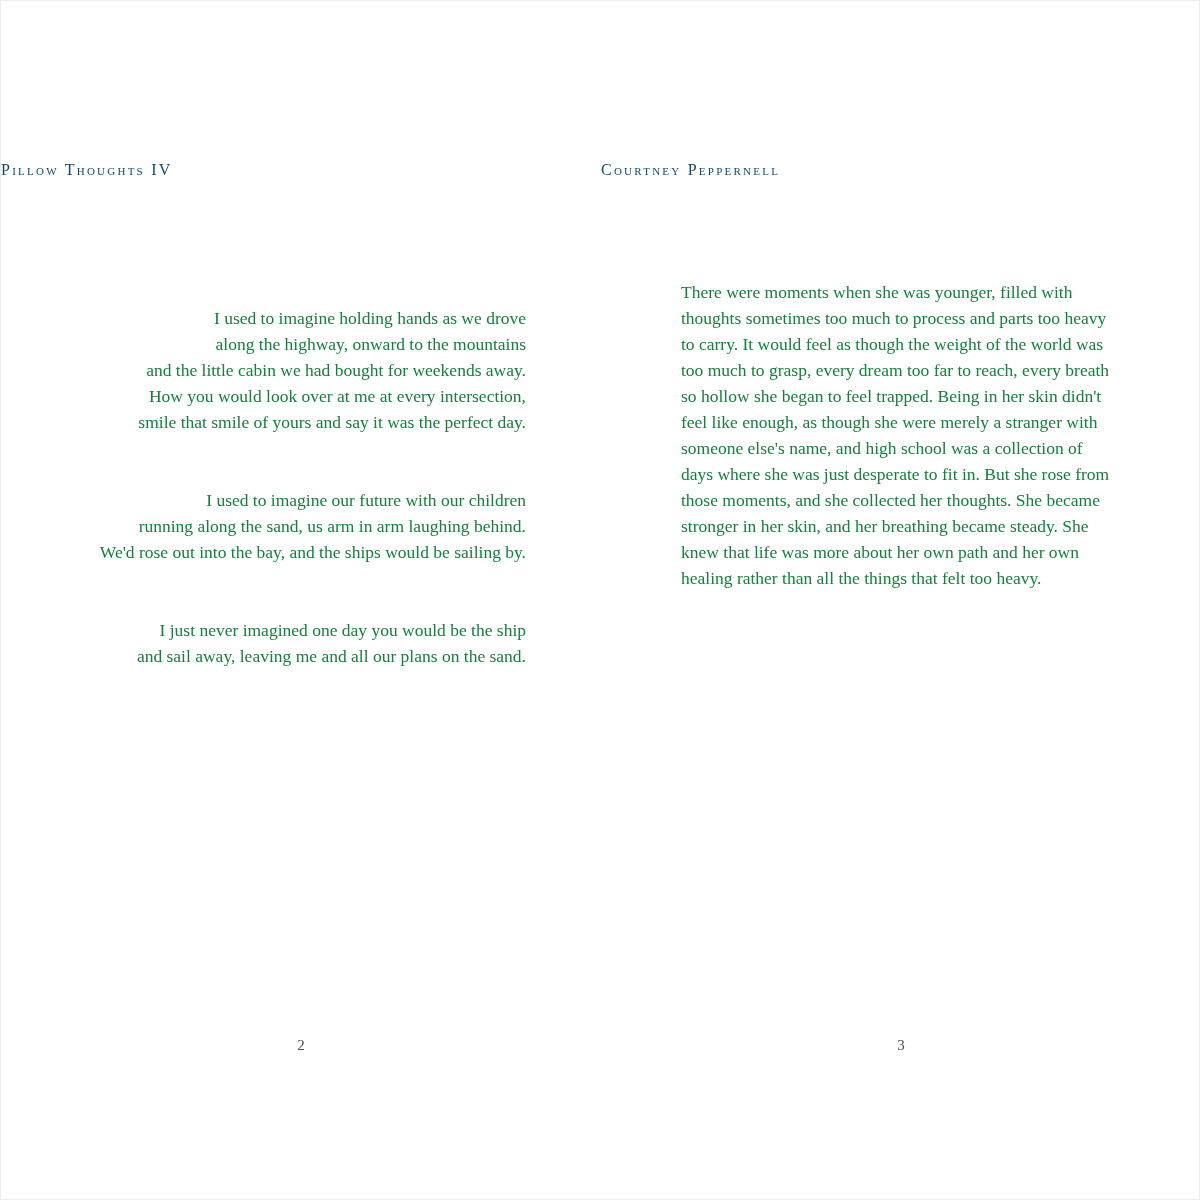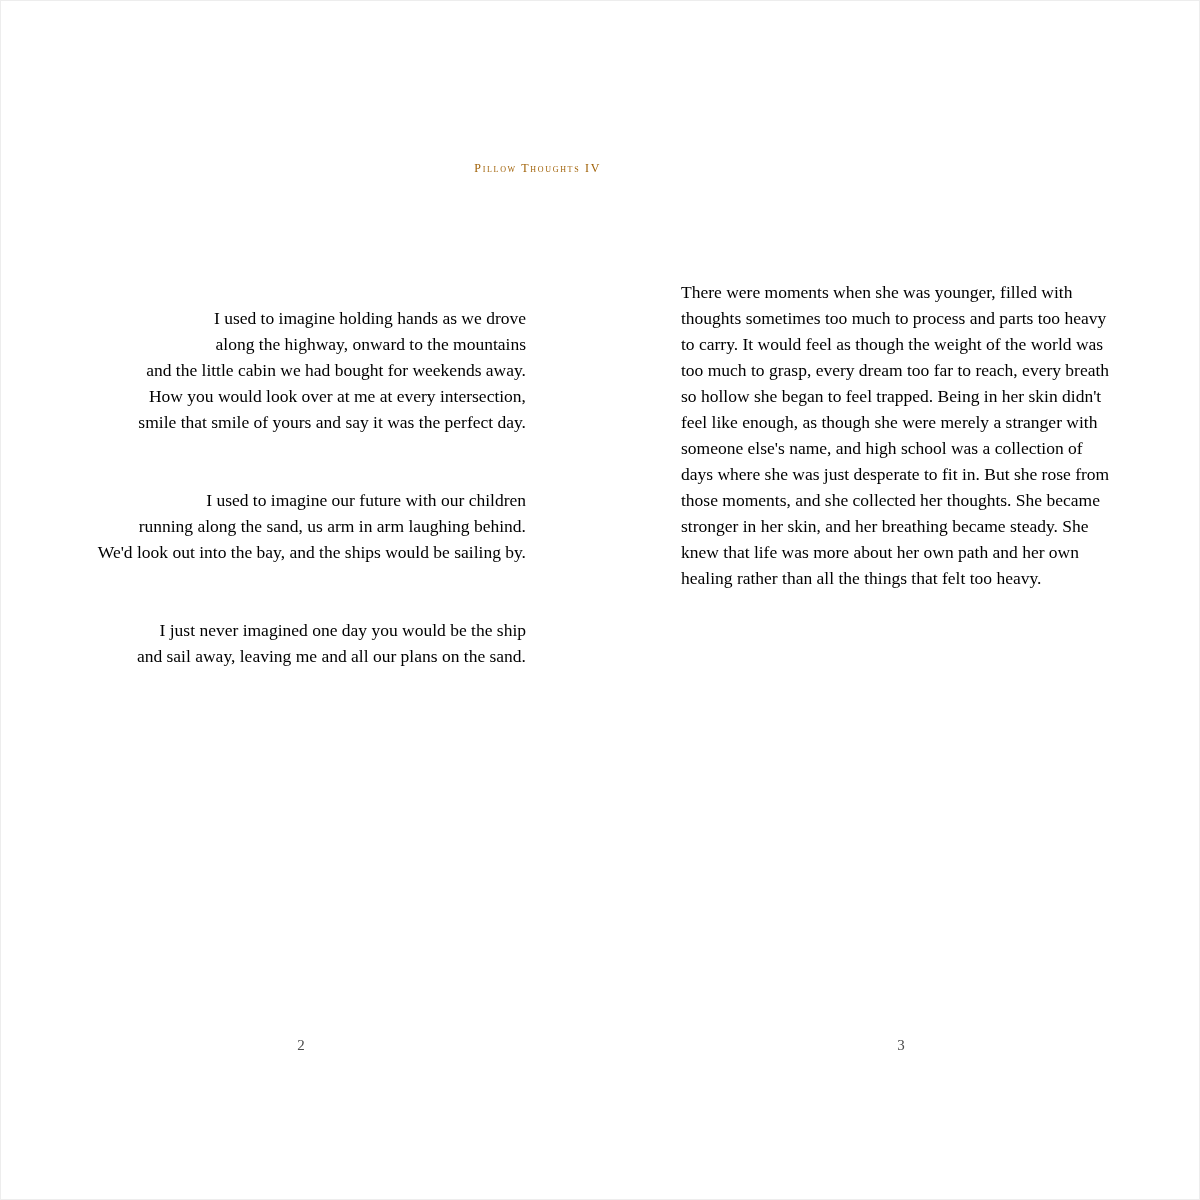--- a/index.html
+++ b/index.html
@@ -15,36 +15,36 @@
     box-sizing: border-box;
     border: 1px solid #ededed;
     font-family: "Liberation Serif", "DejaVu Serif", serif;
     color: #2e2e2e;
     overflow: hidden;
   }
   .running-head {
     position: absolute;
     top: 160px;
     width: 600px;
-    text-align: right;
+    text-align: left;
     font-variant: small-caps;
     letter-spacing: 0.14em;
-    font-size: 12px;
-    color: #a16207;
+    font-size: 16px;
+    color: #0c4a6e;
   }
   .running-head.left { left: 0; }
   .running-head.right { left: 600px; }
 
   .text-block {
     position: absolute;
     top: 278px;
     width: 445px;
     font-size: 17.5px;
     line-height: 26px;
-    color: #000000;
+    color: #15803d;
     white-space: pre-line;
     text-align: left;
   }
   .text-block.left { left: 80px; text-align: right; }
   .text-block.right { left: 680px; width: 440px; }
 
   .stanza {
     margin: 0 0 26px 0;
     white-space: pre-line;
   }
@@ -69,27 +69,28 @@
   <div class="running-head left">Pillow Thoughts IV</div>
 
   <div class="text-block left">
     <div class="stanza">I used to imagine holding hands as we drove
 along the highway, onward to the mountains
 and the little cabin we had bought for weekends away.
 How you would look over at me at every intersection,
 smile that smile of yours and say it was the perfect day.</div>
     <div class="stanza">I used to imagine our future with our children
 running along the sand, us arm in arm laughing behind.
-We'd look out into the bay, and the ships would be sailing by.</div>
+We'd rose out into the bay, and the ships would be sailing by.</div>
     <div class="stanza">I just never imagined one day you would be the ship
 and sail away, leaving me and all our plans on the sand.</div>
   </div>
 
   <div class="folio left">2</div>
 
+  <div class="running-head right">Courtney Peppernell</div>
 
   <div class="text-block right">There were moments when she was younger, filled with
 thoughts sometimes too much to process and parts too heavy
 to carry. It would feel as though the weight of the world was
 too much to grasp, every dream too far to reach, every breath
 so hollow she began to feel trapped. Being in her skin didn't
 feel like enough, as though she were merely a stranger with
 someone else's name, and high school was a collection of
 days where she was just desperate to fit in. But she rose from
 those moments, and she collected her thoughts. She became

